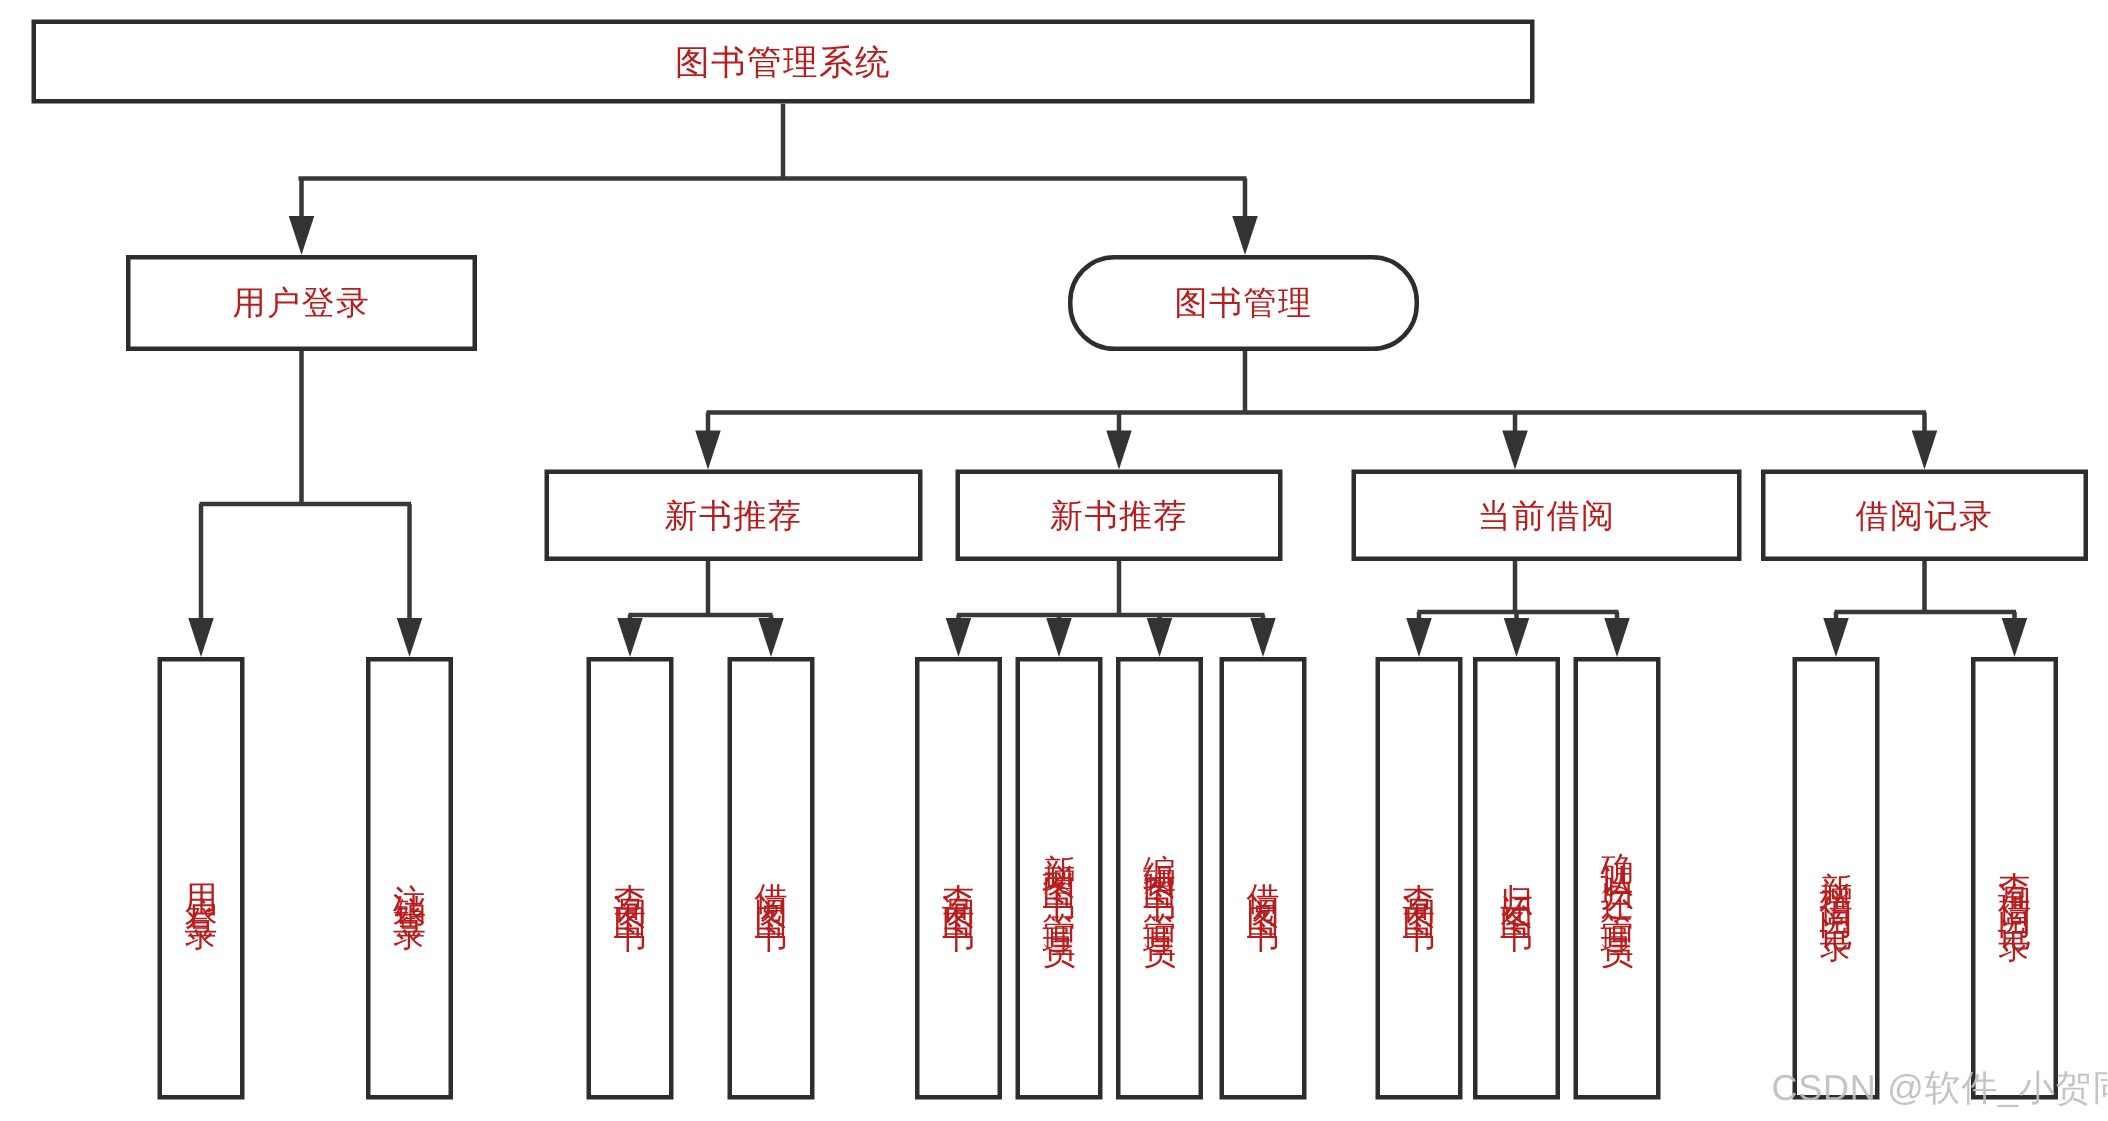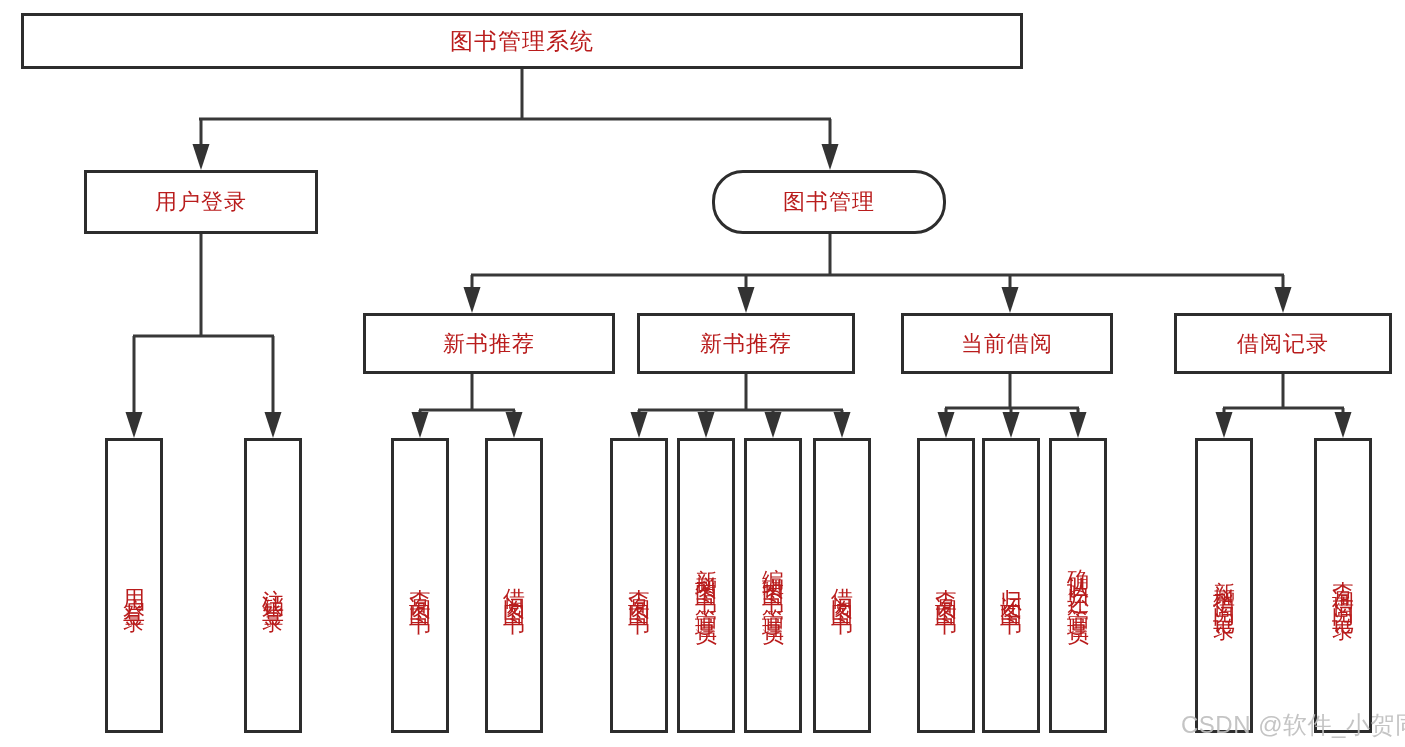--- a/index.html
+++ b/index.html
@@ -113,21 +113,21 @@
   <div class="node branch" style="left:712px; top:170px; width:234px; height:64px;border-radius:31px;">
     <span>图书管理</span>
   </div>
 
   <div class="node branch" style="left:363px; top:313px; width:252px; height:61px;">
     <span>新书推荐</span>
   </div>
   <div class="node branch" style="left:637px; top:313px; width:218px; height:61px;">
     <span>新书推荐</span>
   </div>
-  <div class="node branch" style="left:901px; top:313px; width:212px; height:61px;">
+  <div class="node branch" style="left:901px; top:313px; width:260px; height:61px;">
     <span>当前借阅</span>
   </div>
   <div class="node branch" style="left:1174px; top:313px; width:218px; height:61px;">
     <span>借阅记录</span>
   </div>
 
   <div class="node leaf" style="left:105px; top:438px; width:58px; height:295px;">
     <span>用户登录</span>
   </div>
   <div class="node leaf" style="left:244px; top:438px; width:58px; height:295px;">

